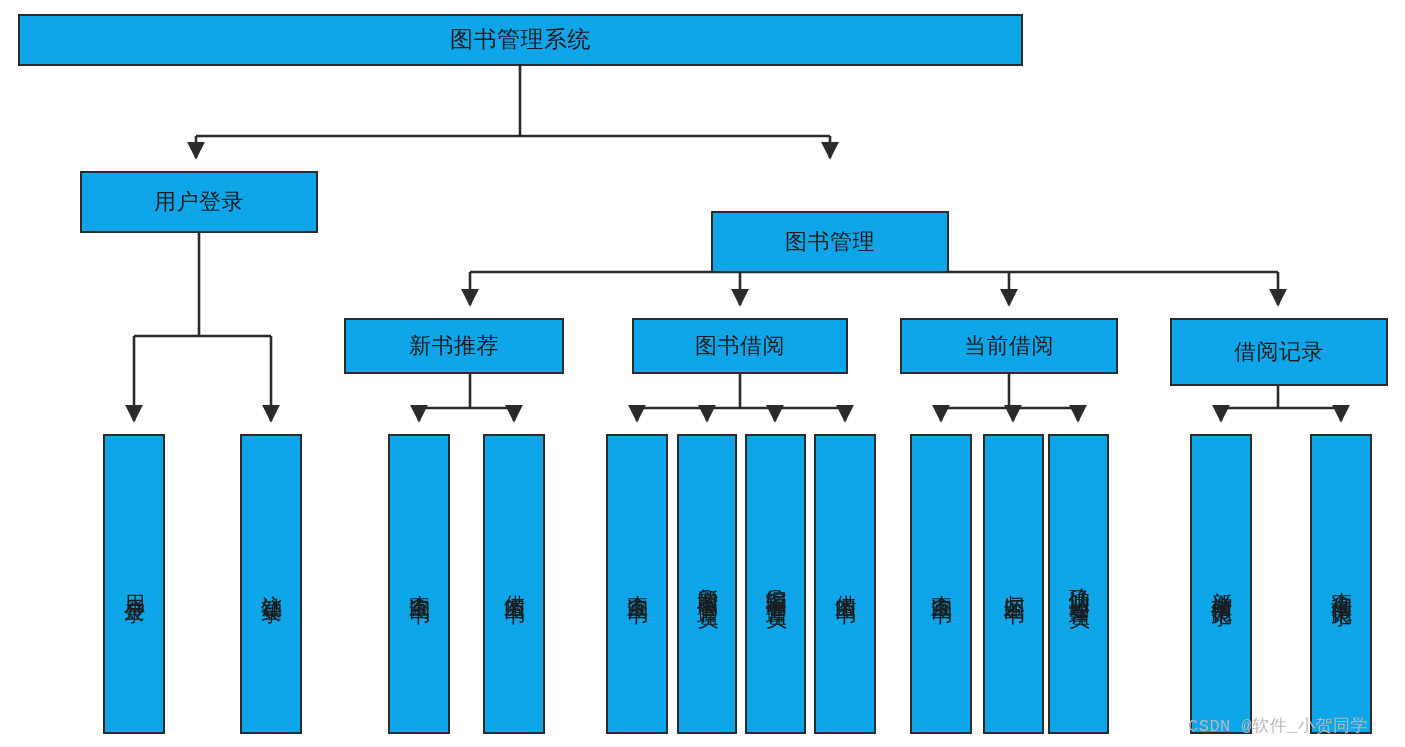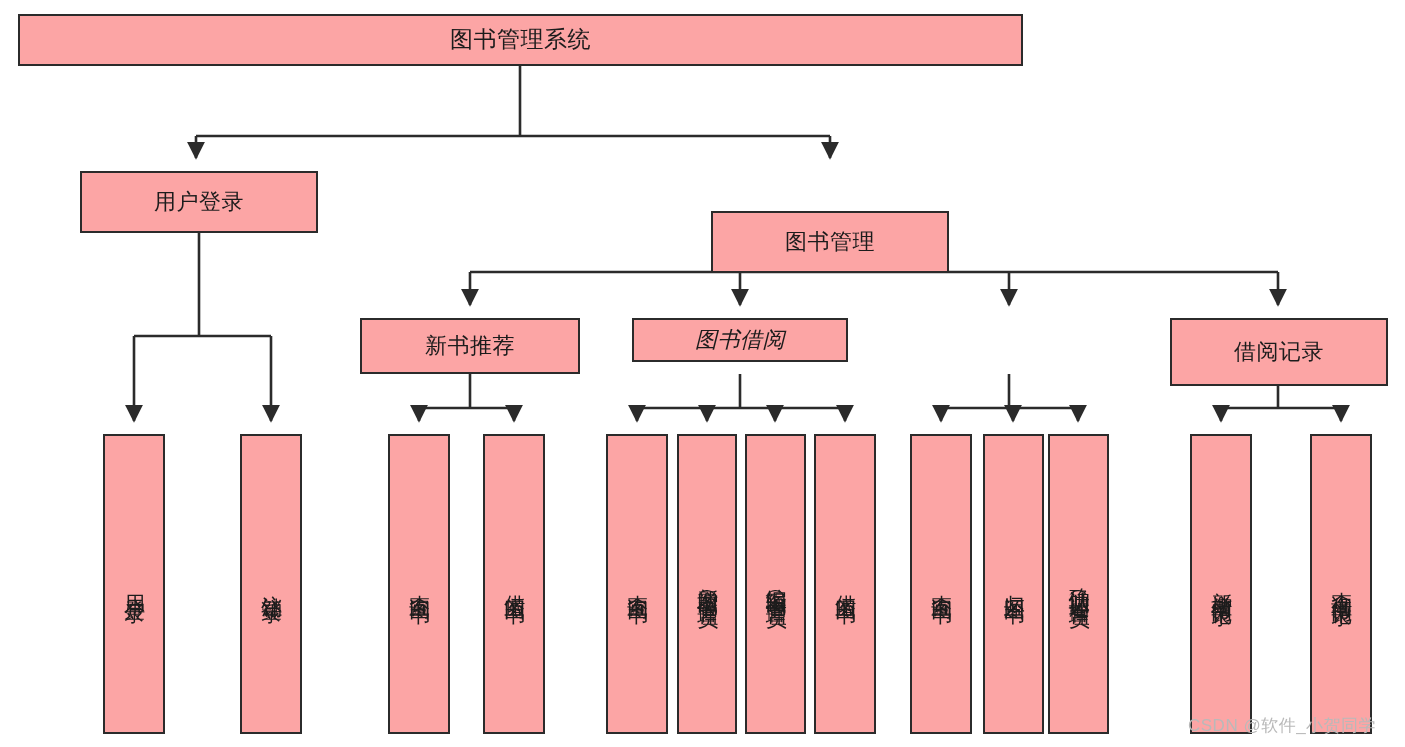--- a/index.html
+++ b/index.html
@@ -18,21 +18,21 @@
   #edges{
     position:absolute;
     left:0; top:0;
     width:1405px;
     height:747px;
     pointer-events:none;
   }
   .node{
     position:absolute;
     box-sizing:border-box;
-    background:#fca5a5;
+    background:#0ea5e9;
     border:2.5px solid #2b2b2b;
     display:flex;
     align-items:center;
     justify-content:center;
     z-index:2;
   }
   .node .label{
     display:block;
     text-align:center;
     line-height:1.12;
@@ -63,21 +63,21 @@
   }
   .watermark{
     position:absolute;
     left:1188px;
     top:714px;
     font-size:17px;
     color:#b9b9b9;
     letter-spacing:0.5px;
     white-space:nowrap;
     z-index:5;
-    font-family:Liberation Sans, sans-serif;
+    font-family:Liberation Mono, monospace;
   }
 </style>
 </head>
 <body>
 
 <div id="canvas">
 
   <svg id="edges" viewBox="0 0 1405 747" xmlns="http://www.w3.org/2000/svg">
     <defs>
       <marker id="arrow" viewBox="0 0 10 10" refX="9" refY="5" markerWidth="7" markerHeight="7" orient="auto-start-reverse">
@@ -132,25 +132,28 @@
     <span class="label">图书管理系统</span>
   </div>
 
   <div class="node horiz" style="left: 80px; top: 171px; width: 238px; height: 62px;">
     <span class="label">用户登录</span>
   </div>
   <div class="node horiz" style="left: 711px; top: 171px; width: 238px; height: 62px; margin-top: 40px;">
     <span class="label">图书管理</span>
   </div>
 
-  <div class="node horiz" style="left: 360px; top: 318px; width: 220px; height: 56px;">
+  <div class="node horiz" style="left: 344px; top: 318px; width: 220px; height: 56px;">
     <span class="label">新书推荐</span>
   </div>
-  <div class="node horiz" style="left: 632px; top: 318px; width: 216px; height: 44px; font-style: italic;">
+  <div class="node horiz" style="left: 632px; top: 318px; width: 216px; height: 56px;">
     <span class="label">图书借阅</span>
+  </div>
+  <div class="node horiz" style="left: 900px; top: 318px; width: 218px; height: 56px;">
+    <span class="label">当前借阅</span>
   </div>
   <div class="node horiz" style="left: 1170px; top: 318px; width: 218px; height: 68px;">
     <span class="label">借阅记录</span>
   </div>
 
   <div class="node vert" style="left: 103px; top: 434px; width: 62px; height: 300px;">
     <span class="label">用户登录</span>
   </div>
   <div class="node vert" style="left: 240px; top: 434px; width: 62px; height: 300px;">
     <span class="label">注销登录</span>

